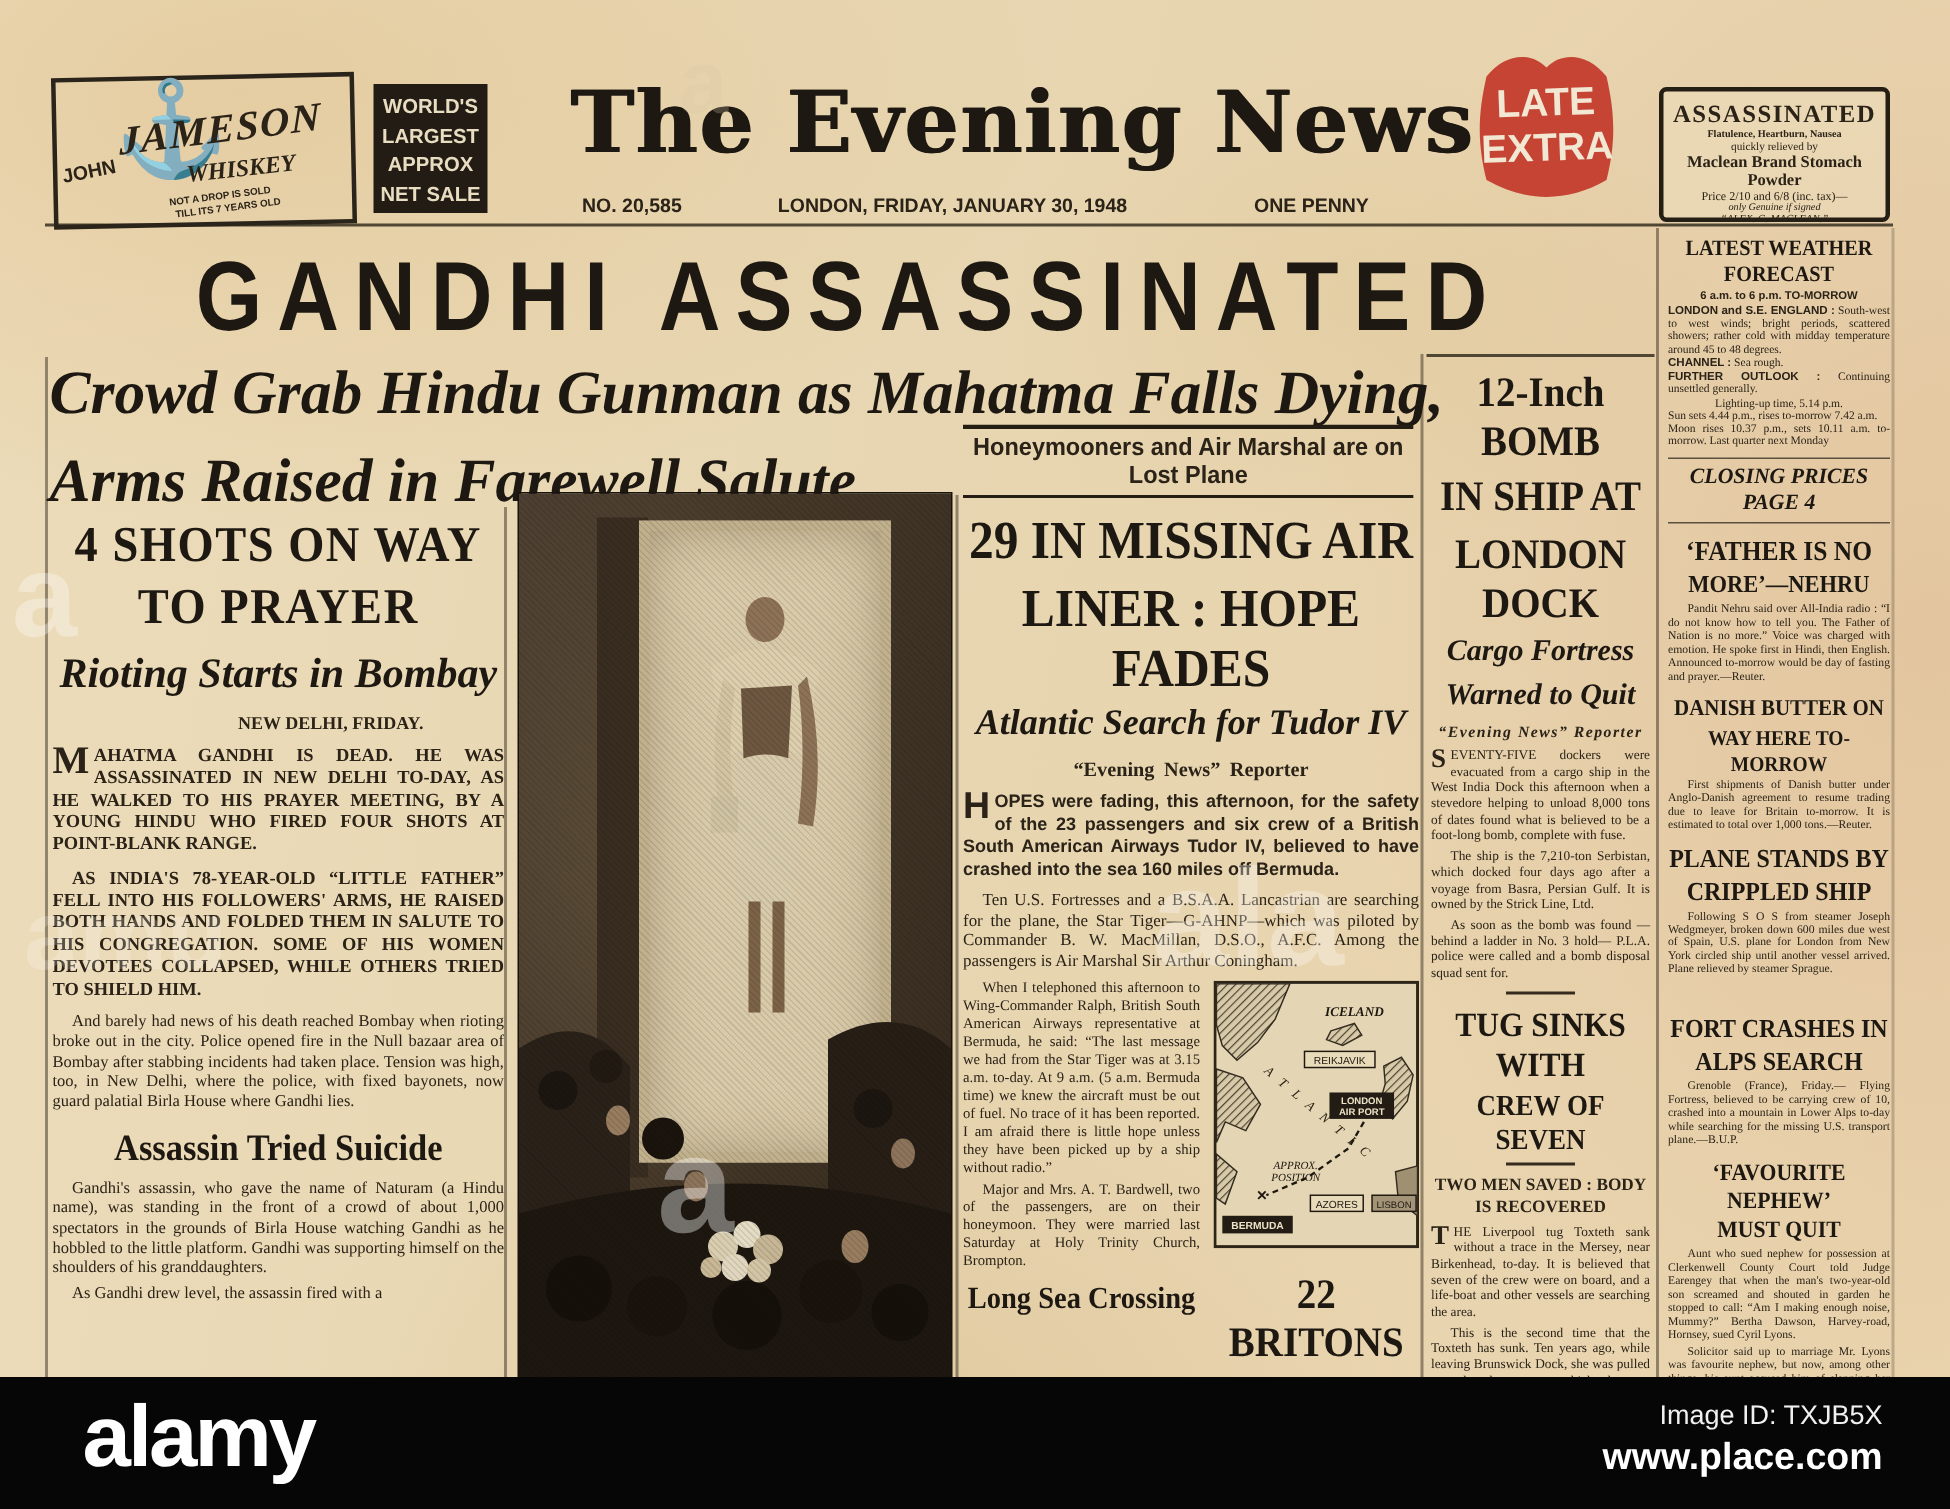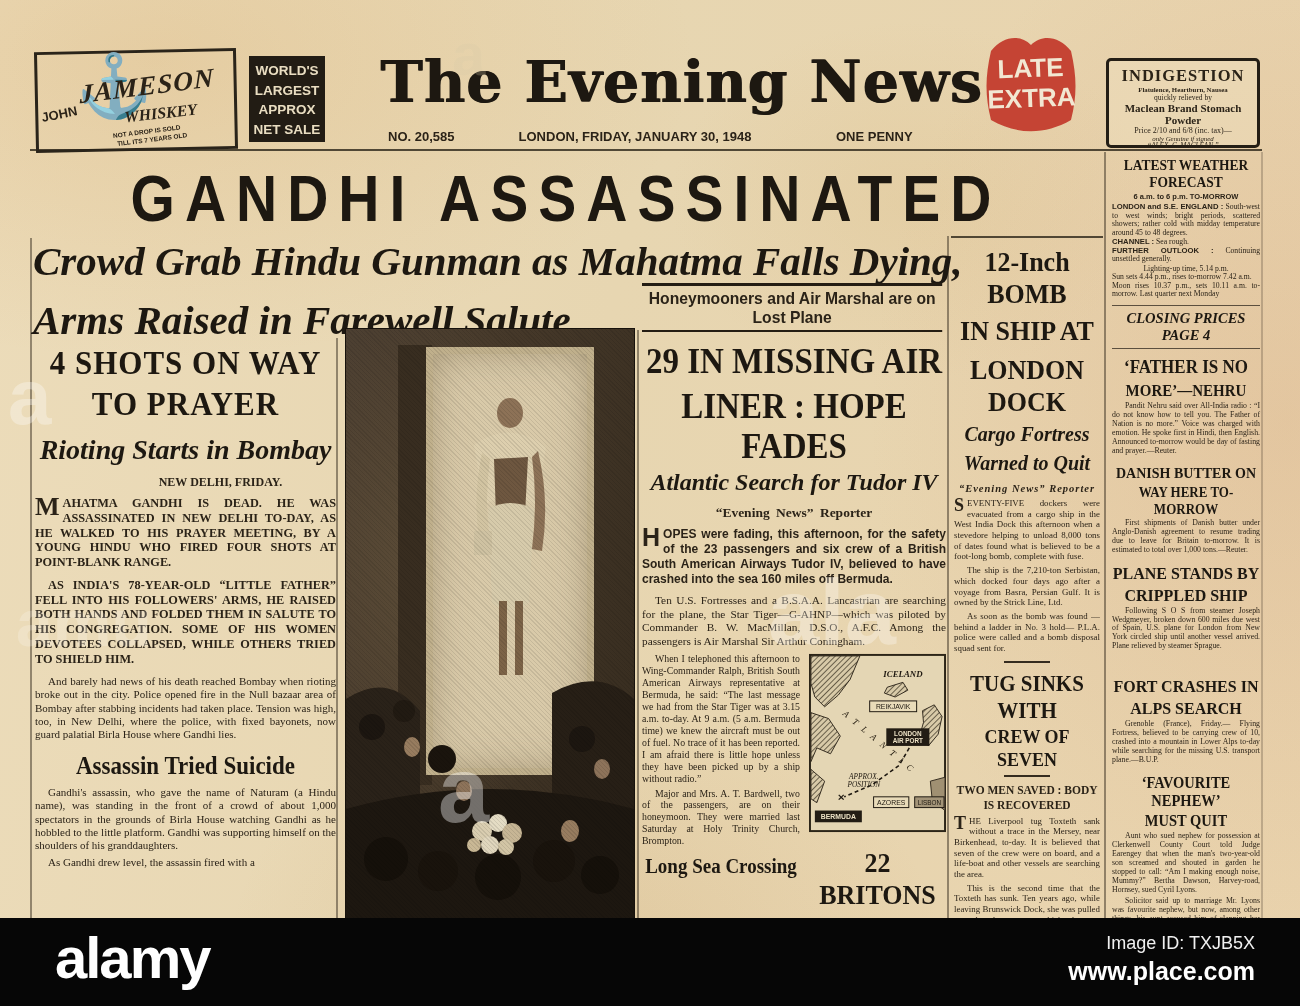--- a/index.html
+++ b/index.html
@@ -90,21 +90,21 @@
     <svg width="94" height="104" viewBox="0 0 94 104">
       <path d="M7 19 C19 4 36 2 47 13 C58 2 75 4 87 19 C93 45 93 64 87 88 C61 103 33 103 7 88 C1 64 1 45 7 19 Z" fill="#c54434"></path>
     </svg>
     <div class="abs sans ctr" style="left:0;top:22px;width:94px;font-size:26px;font-weight:bold;color:#f2e7d2;transform:rotate(-2deg);line-height:1.15;">
       <div>LATE</div>
       <div>EXTRA</div>
     </div>
   </div>
 
   <div class="abs indig ctr" style="left:1106px;top:58px;width:154px;height:90px;box-sizing:border-box;padding:5px 3px;">
-    <div style="font-size:16.5px;font-weight:bold;letter-spacing:1px;">INDIGESTION</div>
+    <div style="font-size:16.5px;font-weight:bold;letter-spacing:1px;">ASSASSINATED</div>
     <div style="font-size:6.8px;font-weight:bold;">Flatulence, Heartburn, Nausea</div>
     <div style="font-size:7.5px;">quickly relieved by</div>
     <div style="font-size:11px;font-weight:bold;">Maclean Brand Stomach Powder</div>
     <div style="font-size:8px;">Price 2/10 and 6/8 (inc. tax)—</div>
     <div style="font-size:6.8px;font-style:italic;">only Genuine if signed</div>
     <div style="font-size:7.2px;font-style:italic;">“ALEX. C. MACLEAN.”</div>
   </div>
 
   <div class="abs sans ctr mainhead ink nowrap" style="left:36px;top:160px;width:1060px;font-size:57px;">GANDHI ASSASSINATED</div>
   <div class="abs subhead-it ink nowrap" style="left:33px;top:237px;font-size:41px;">Crowd Grab Hindu Gunman as Mahatma Falls Dying,</div>

